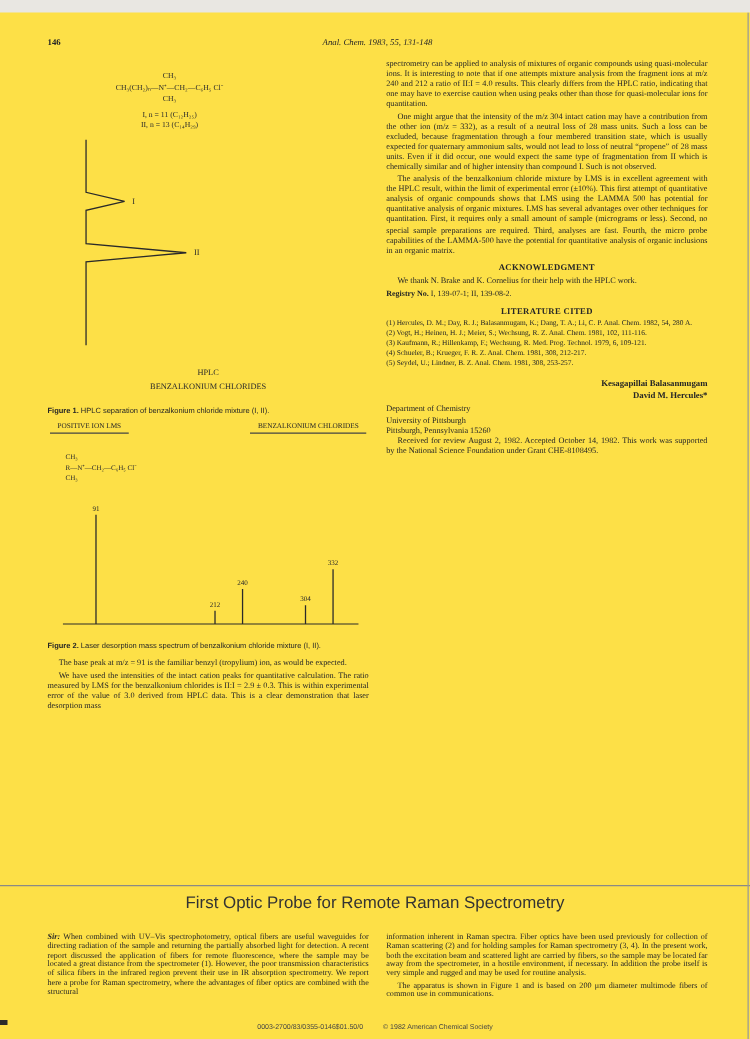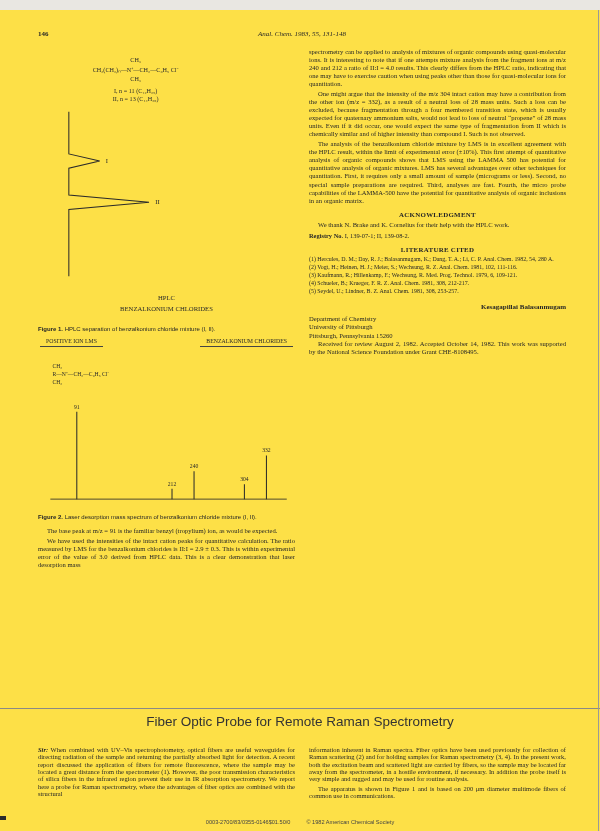--- a/index.html
+++ b/index.html
@@ -136,34 +136,35 @@
       <div class="refs">
         <div class="ref">(1) Hercules, D. M.; Day, R. J.; Balasanmugam, K.; Dang, T. A.; Li, C. P. Anal. Chem. 1982, 54, 280 A.</div>
         <div class="ref">(2) Vogt, H.; Heinen, H. J.; Meier, S.; Wechsung, R. Z. Anal. Chem. 1981, 102, 111-116.</div>
         <div class="ref">(3) Kaufmann, R.; Hillenkamp, F.; Wechsung, R. Med. Prog. Technol. 1979, 6, 109-121.</div>
         <div class="ref">(4) Schueler, B.; Krueger, F. R. Z. Anal. Chem. 1981, 308, 212-217.</div>
         <div class="ref">(5) Seydel, U.; Lindner, B. Z. Anal. Chem. 1981, 308, 253-257.</div>
       </div>
 
       <div class="authors">
         <div>Kesagapillai Balasanmugam</div>
+        <div>David M. Hercules*</div>
       </div>
 
       <div class="affil">
         <div>Department of Chemistry</div>
         <div>University of Pittsburgh</div>
         <div>Pittsburgh, Pennsylvania 15260</div>
       </div>
 
       <p class="body-p received">Received for review August 2, 1982. Accepted October 14, 1982. This work was supported by the National Science Foundation under Grant CHE-8108495.</p>
     </div>
   </div>
 
   <div class="rule"></div>
-  <div class="title2">Fiber Optic Probe for Remote Raman Spectrometry</div>
+  <div class="title2">First Optic Probe for Remote Raman Spectrometry</div>
 
   <div class="cols2">
     <div class="col2">
       <p class="body-p noindent"><span class="sir">Sir:</span><span> When combined with UV–Vis spectrophotometry, optical fibers are useful waveguides for directing radiation of the sample and returning the partially absorbed light for detection. A recent report discussed the application of fibers for remote fluorescence, where the sample may be located a great distance from the spectrometer (1). However, the poor transmission characteristics of silica fibers in the infrared region prevent their use in IR absorption spectrometry. We report here a probe for Raman spectrometry, where the advantages of fiber optics are combined with the structural</span></p>
     </div>
     <div class="col2">
       <p class="body-p noindent">information inherent in Raman spectra. Fiber optics have been used previously for collection of Raman scattering (2) and for holding samples for Raman spectrometry (3, 4). In the present work, both the excitation beam and scattered light are carried by fibers, so the sample may be located far away from the spectrometer, in a hostile environment, if necessary. In addition the probe itself is very simple and rugged and may be used for routine analysis.</p>
       <p class="body-p">The apparatus is shown in Figure 1 and is based on 200 μm diameter multimode fibers of common use in communications.</p>
     </div>
   </div>

